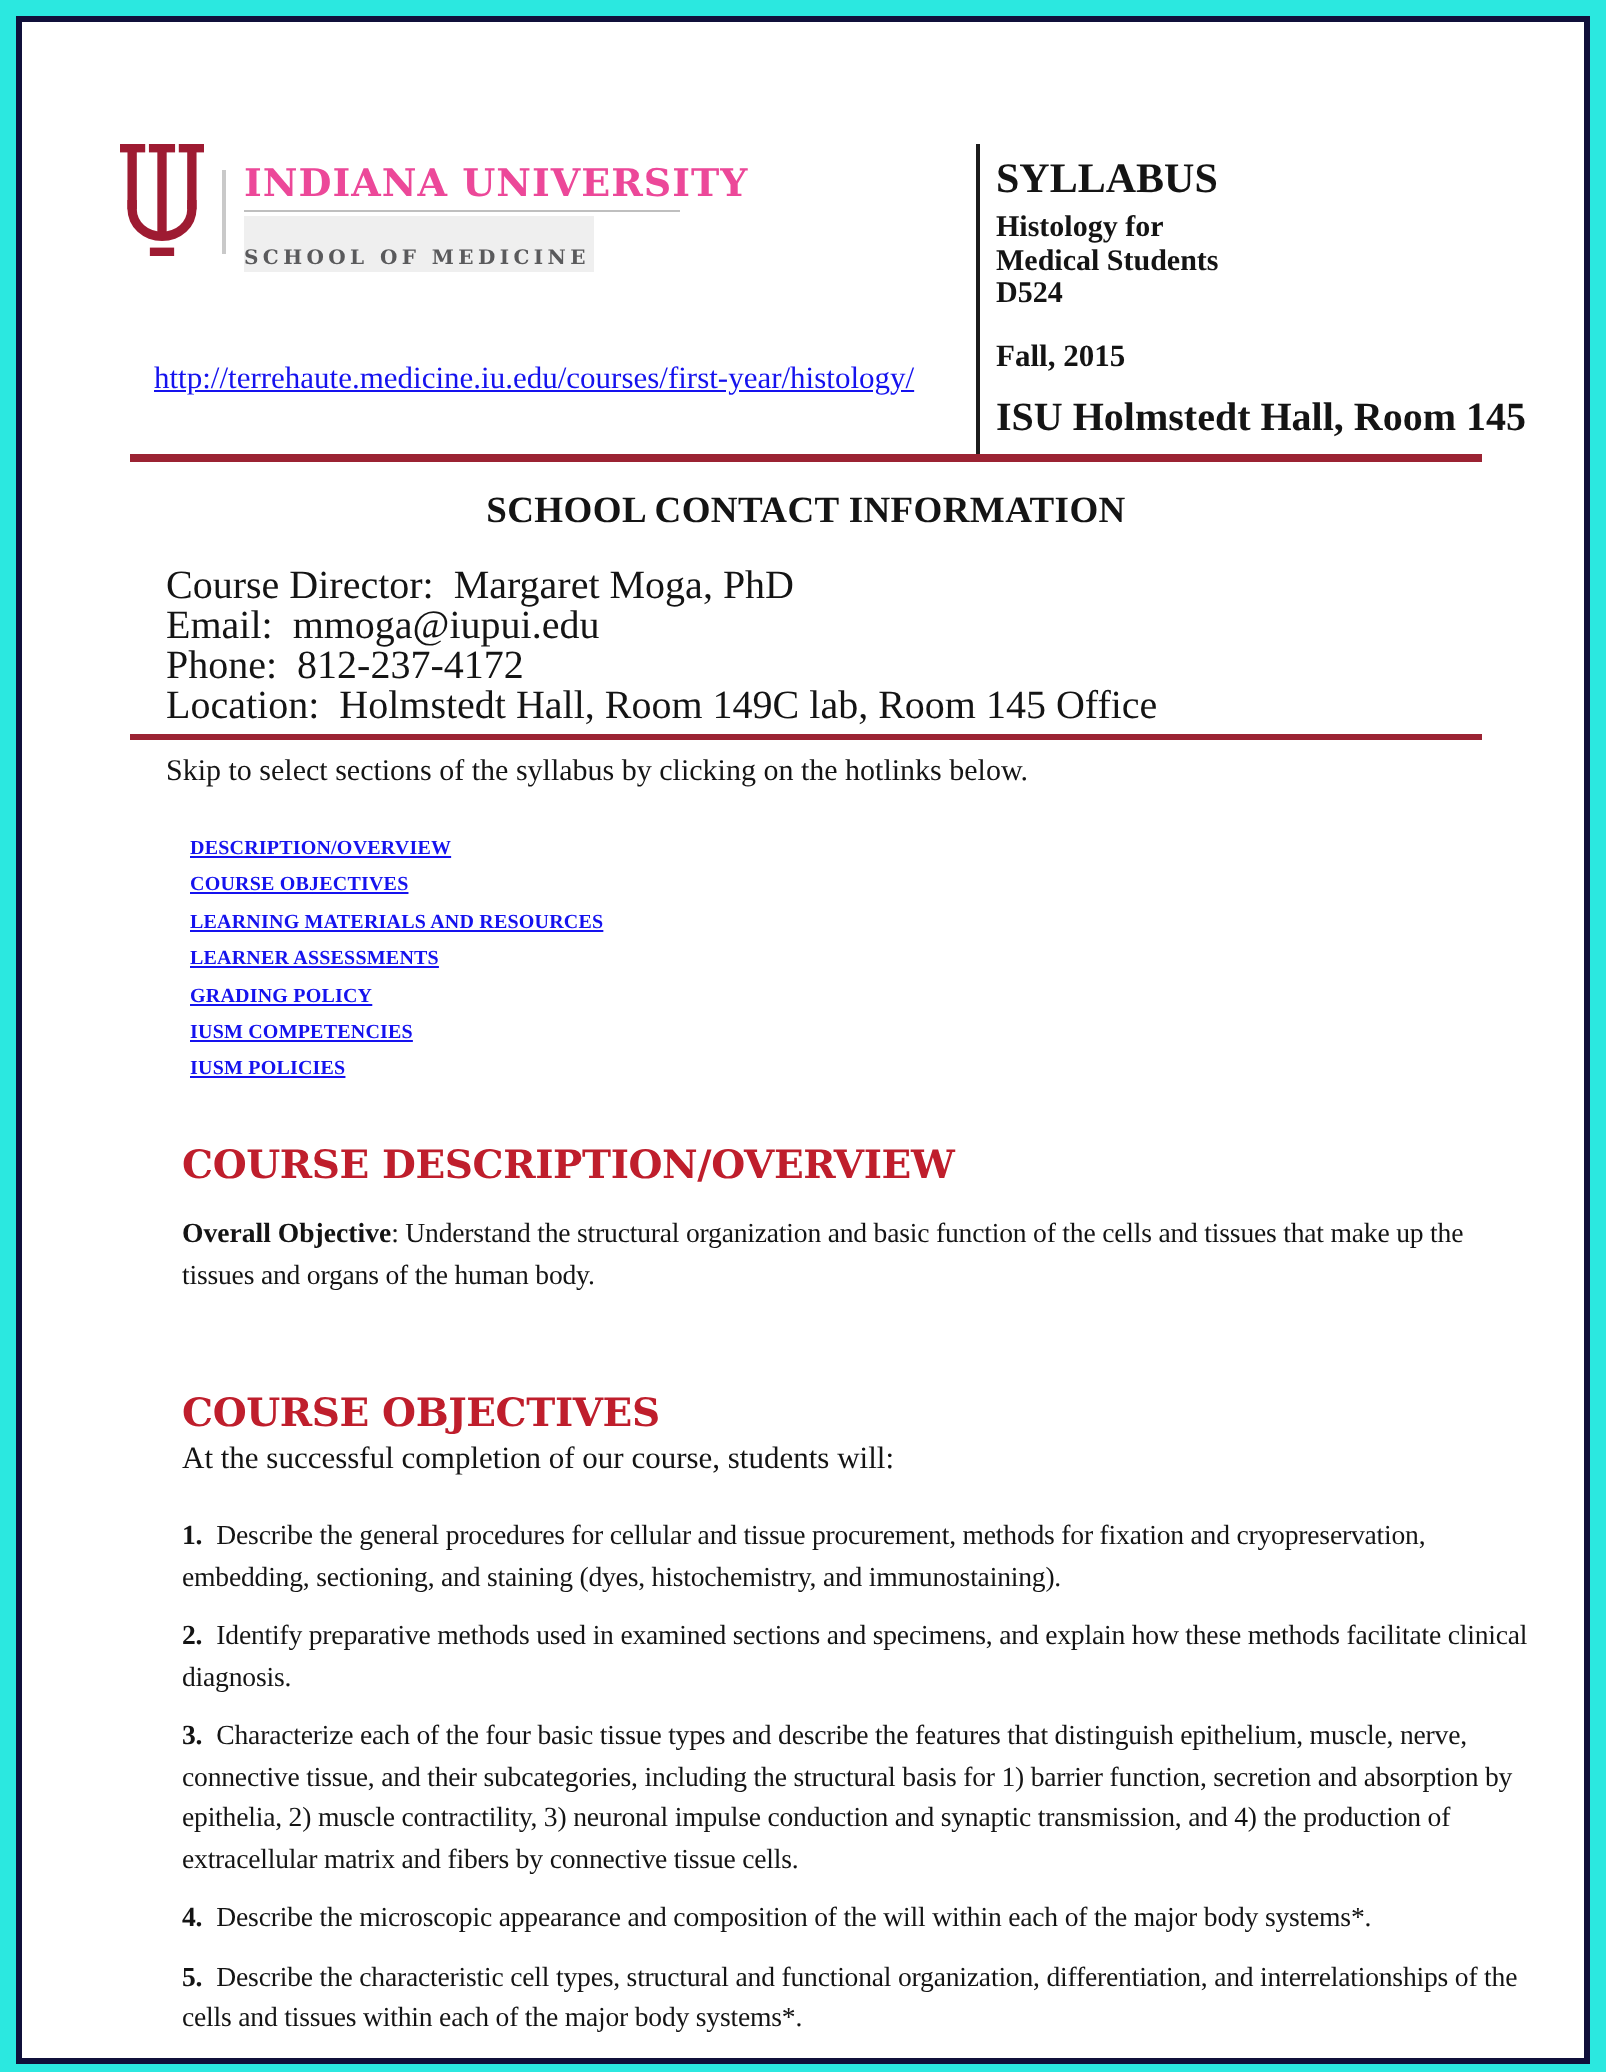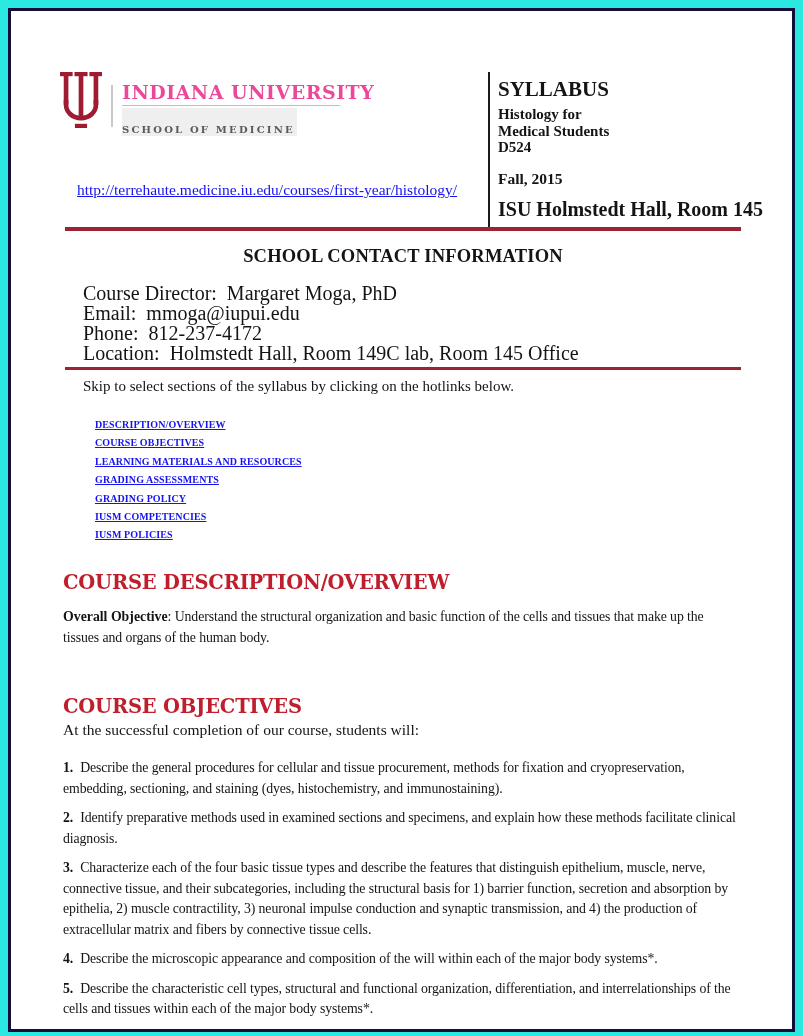--- a/index.html
+++ b/index.html
@@ -48,21 +48,21 @@
   
   .nav-sec{position:absolute;left:72px;top:367px;width:660px;}
   .skip-line{font-size:15px;}
   .toc{margin:20px 0 0 12px;line-height:16.4px;}
   .toc a{
     display:inline-block;color:#1512ee;font-weight:bold;font-size:10px;
     text-decoration:underline;letter-spacing:0.1px;
   }
   .toc div{line-height:16.4px;}
   
-  .main{position:absolute;left:52px;top:560px;width:676px;}
+  .main{position:absolute;left:80px;top:560px;width:676px;}
   .sec-h{
     color:#bf1e2c;font-weight:bold;font-size:19.5px;margin:0;
     font-family:"DejaVu Serif", serif;letter-spacing:-0.2px;line-height:23px;
   }
   .sec-h.second{margin-top:47px;}
   .lead{margin:13px 0 0 0;font-size:13.8px;line-height:20.5px;letter-spacing:-0.1px;}
   .obj-intro{font-size:15.5px;margin:1px 0 0 0;line-height:21px;}
   .obj{margin:18px 0 0 0;font-size:13.8px;line-height:20.5px;letter-spacing:-0.1px;}
   .obj + .obj{margin-top:9px;}
   .obj b{margin-right:7px;}
@@ -123,21 +123,21 @@
   </div>
 
   <div class="hrule rule-2"></div>
 
   <div class="nav-sec">
     <div class="skip-line">Skip to select sections of the syllabus by clicking on the hotlinks below.</div>
     <div class="toc">
       <div><a href="#">DESCRIPTION/OVERVIEW</a></div>
       <div><a href="#">COURSE OBJECTIVES</a></div>
       <div><a href="#">LEARNING MATERIALS AND RESOURCES</a></div>
-      <div><a href="#">GRADING ASSESSMENTS</a></div>
+      <div><a href="#">LEARNER ASSESSMENTS</a></div>
       <div><a href="#">GRADING POLICY</a></div>
       <div><a href="#">IUSM COMPETENCIES</a></div>
       <div><a href="#">IUSM POLICIES</a></div>
     </div>
   </div>
 
   <div class="main">
     <h2 class="sec-h">COURSE DESCRIPTION/OVERVIEW</h2>
     <p class="lead"><b class="lead-b">Overall Objective</b><span>: Understand the structural organization and basic function of the cells and tissues that make up the tissues and organs of the human body.</span></p>
 

